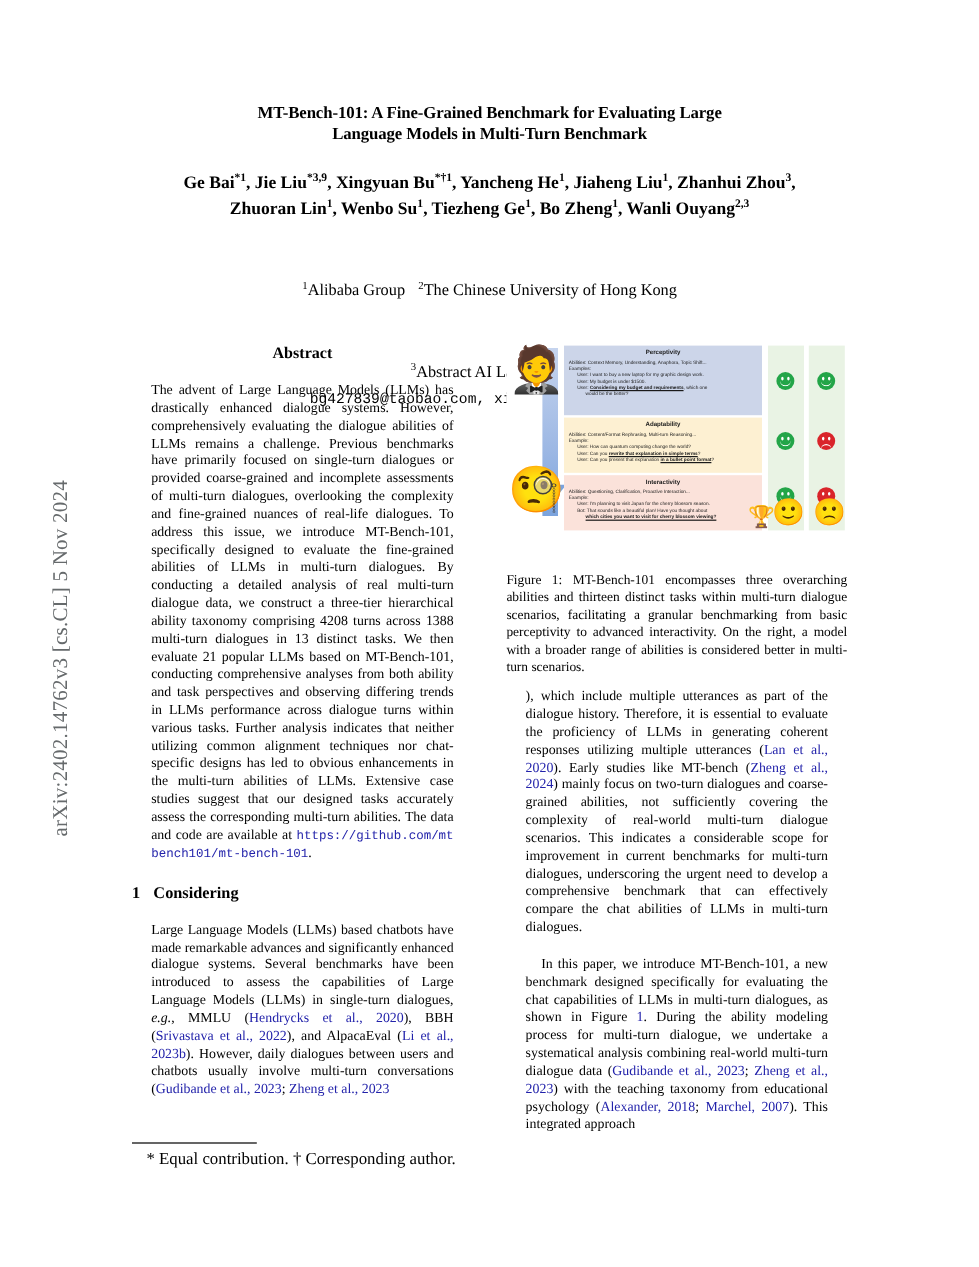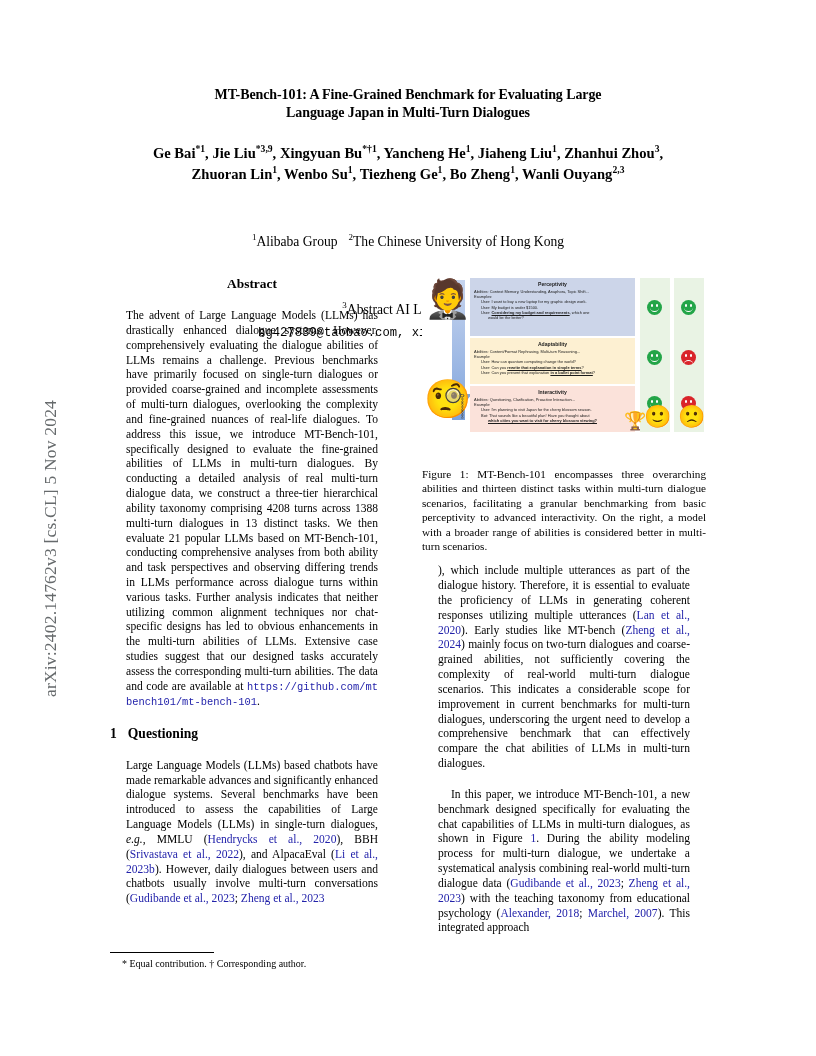--- a/index.html
+++ b/index.html
@@ -73,21 +73,21 @@
     margin-top: 7px;
     text-align: center;
     font-family: "Liberation Mono", "DejaVu Sans Mono", monospace;
     font-size: 12.2px;
   }
 
   
   #columns {
     position: absolute;
     left: 110px;
-    top: 276px;
+    top: 286px;
     width: 596px;
     height: 730px;
   }
   .col {
     position: absolute;
     top: 0;
     width: 284px;
     font-size: 11.55px;
     line-height: 1.285;
     text-align: justify;
@@ -139,21 +139,21 @@
     top: 952px;
     width: 284px;
   }
   #footnote .rule {
     width: 104px;
     height: 1px;
     background: #000;
     margin-bottom: 5px;
   }
   #footnote .txt {
-    font-size: 10px;
+    font-size: 14px;
     line-height: 1.25;
     padding-left: 12px;
   }
 
   
   #figure-block {
     position: absolute;
     left: 422px;
     top: 272px;
     width: 284px;
@@ -277,21 +277,21 @@
 </style>
 </head>
 <body>
 
 <div id="arxiv-stamp">arXiv:2402.14762v3  [cs.CL]  5 Nov 2024</div>
 
 <div id="page">
 
   <div id="title">
     <span>MT-Bench-101: A Fine-Grained Benchmark for Evaluating Large</span><br>
-    <span>Language Japan in Multi-Turn Dialogues</span>
+    <span>Language Models in Multi-Turn Benchmark</span>
   </div>
 
   <div id="authors">
     <span class="ln">Ge Bai<sup>*1</sup>, Jie Liu<sup>*3,9</sup>, Xingyuan Bu<sup>*†1</sup>, Yancheng He<sup>1</sup>, Jiaheng Liu<sup>1</sup>, Zhanhui Zhou<sup>3</sup>,</span>
     <span class="ln">Zhuoran Lin<sup>1</sup>, Wenbo Su<sup>1</sup>, Tiezheng Ge<sup>1</sup>, Bo Zheng<sup>1</sup>, Wanli Ouyang<sup>2,3</sup></span>
   </div>
 
   <div id="affiliations">
     <span class="ln"><sup>1</sup><span>Alibaba Group</span><span class="aff-gap"></span><sup>2</sup><span>The Chinese University of Hong Kong</span></span>
     <span class="ln"><sup>3</sup><span>Abstract AI Laboratory</span></span>
@@ -301,21 +301,21 @@
 </div>
 
 <div id="columns">
 
   <div class="col col-left">
 
     <h2 class="sec-head">Abstract</h2>
 
     <p class="body"><span>The advent of Large Language Models (LLMs) has drastically enhanced dialogue systems. However, comprehensively evaluating the dialogue abilities of LLMs remains a challenge. Previous benchmarks have primarily focused on single-turn dialogues or provided coarse-grained and incomplete assessments of multi-turn dialogues, overlooking the complexity and fine-grained nuances of real-life dialogues. To address this issue, we introduce MT-Bench-101, specifically designed to evaluate the fine-grained abilities of LLMs in multi-turn dialogues. By conducting a detailed analysis of real multi-turn dialogue data, we construct a three-tier hierarchical ability taxonomy comprising 4208 turns across 1388 multi-turn dialogues in 13 distinct tasks. We then evaluate 21 popular LLMs based on MT-Bench-101, conducting comprehensive analyses from both ability and task perspectives and observing differing trends in LLMs performance across dialogue turns within various tasks. Further analysis indicates that neither utilizing common alignment techniques nor chat-specific designs has led to obvious enhancements in the multi-turn abilities of LLMs. Extensive case studies suggest that our designed tasks accurately assess the corresponding multi-turn abilities. The data and code are available at </span><a class="url" href="#">https://github.com/mtbench101/mt-bench-101</a><span>.</span></p>
 
-    <h2 class="sec-num"><span>1</span><span class="num-gap"></span><span>Questioning</span></h2>
+    <h2 class="sec-num"><span>1</span><span class="num-gap"></span><span>Considering</span></h2>
 
     <p class="body"><span>Large Language Models (LLMs) based chatbots have made remarkable advances and significantly enhanced dialogue systems. Several benchmarks have been introduced to assess the capabilities of Large Language Models (LLMs) in single-turn dialogues, </span><span class="italic">e.g.</span><span>, MMLU (</span><a class="cite" href="#">Hendrycks et al., 2020</a><span>), BBH (</span><a class="cite" href="#">Srivastava et al., 2022</a><span>), and AlpacaEval (</span><a class="cite" href="#">Li et al., 2023b</a><span>). However, daily dialogues between users and chatbots usually involve multi-turn conversations (</span><a class="cite" href="#">Gudibande et al., 2023</a><span>; </span><a class="cite" href="#">Zheng et al., 2023</a></p>
   </div>
 
   <div class="col col-right">
 
     <div id="figure-block" style="position:static;width:284px;">
       <div id="figure-img">
 
         <div class="spine"></div>

